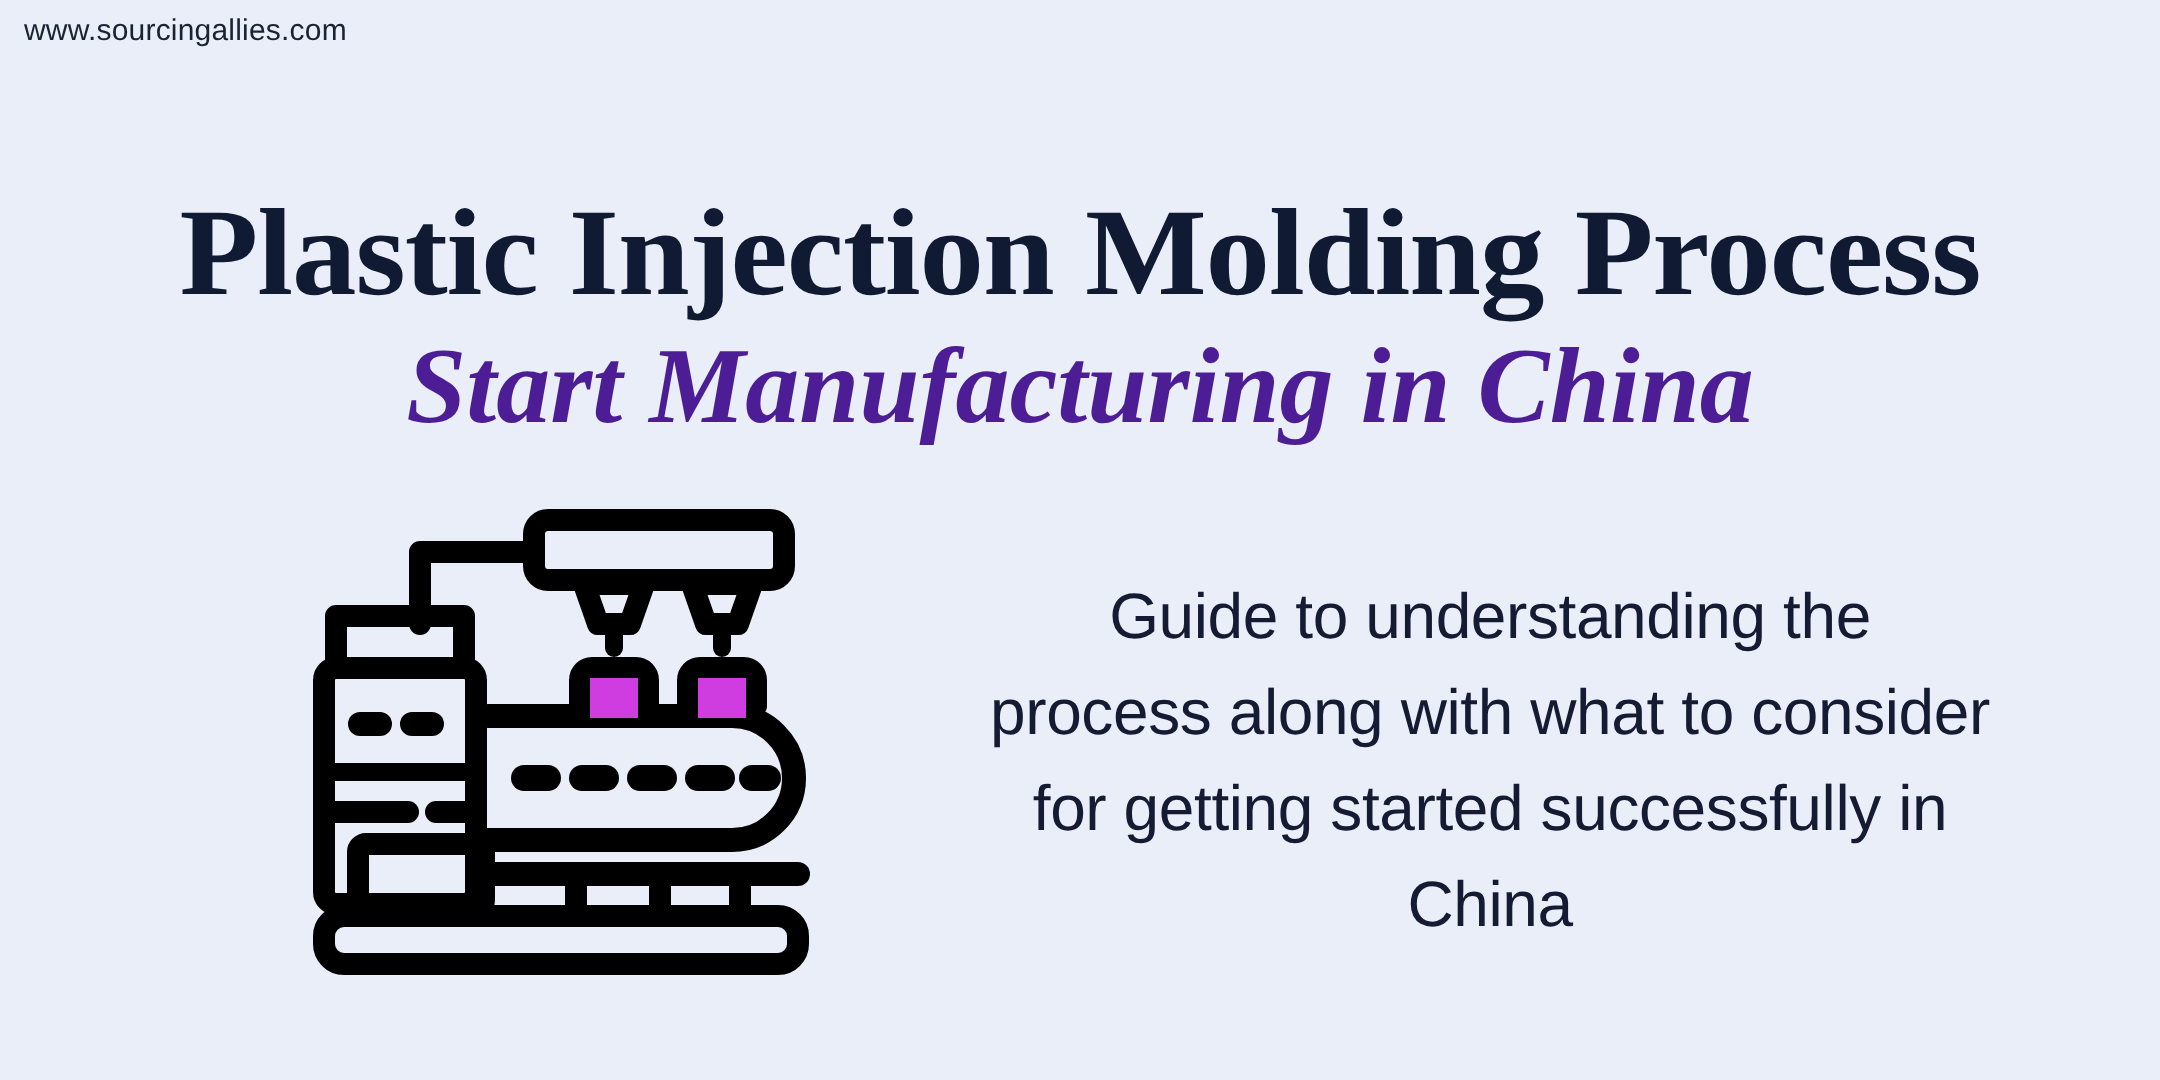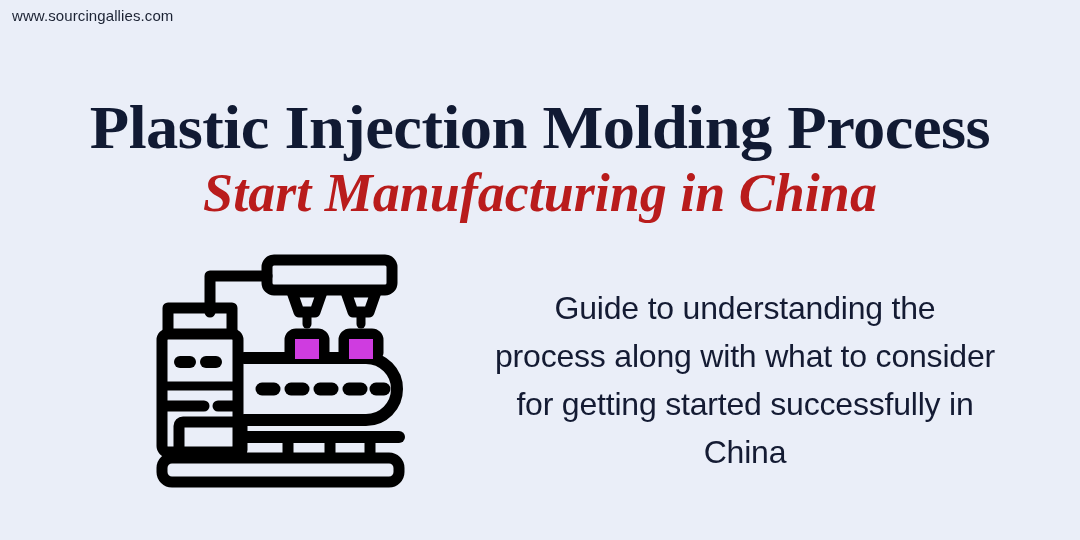--- a/index.html
+++ b/index.html
@@ -50,21 +50,21 @@
     letter-spacing: -0.5px;
     transform: scaleX(1.04);
     white-space: nowrap;
   }
   .headline-sub {
     font-family: "Liberation Serif", "DejaVu Serif", serif;
     font-weight: bold;
     font-style: italic;
     font-size: 54px;
     line-height: 62px;
-    color: #b91c1c;
+    color: #4c1d95;
     letter-spacing: 0px;
     white-space: nowrap;
   }
 
   
   .illustration {
     position: absolute;
     left: 122px;
     top: 250px;
     width: 300px;

